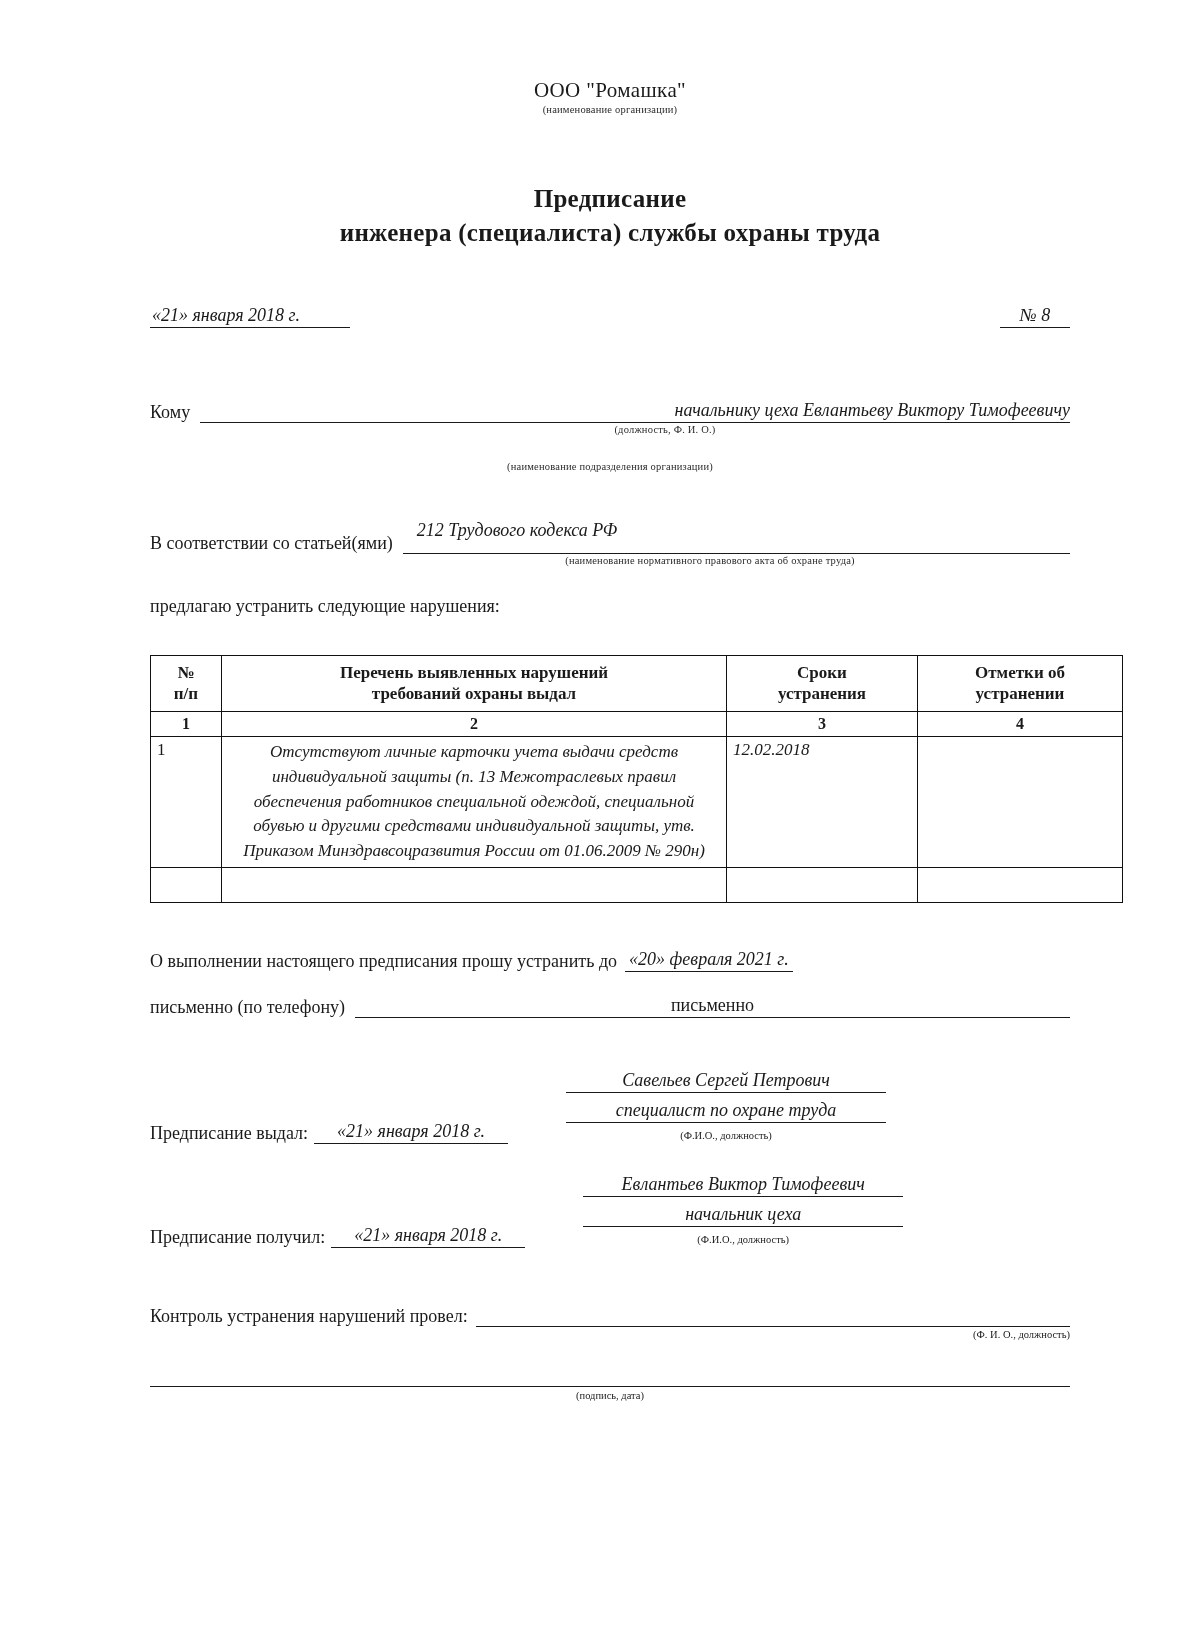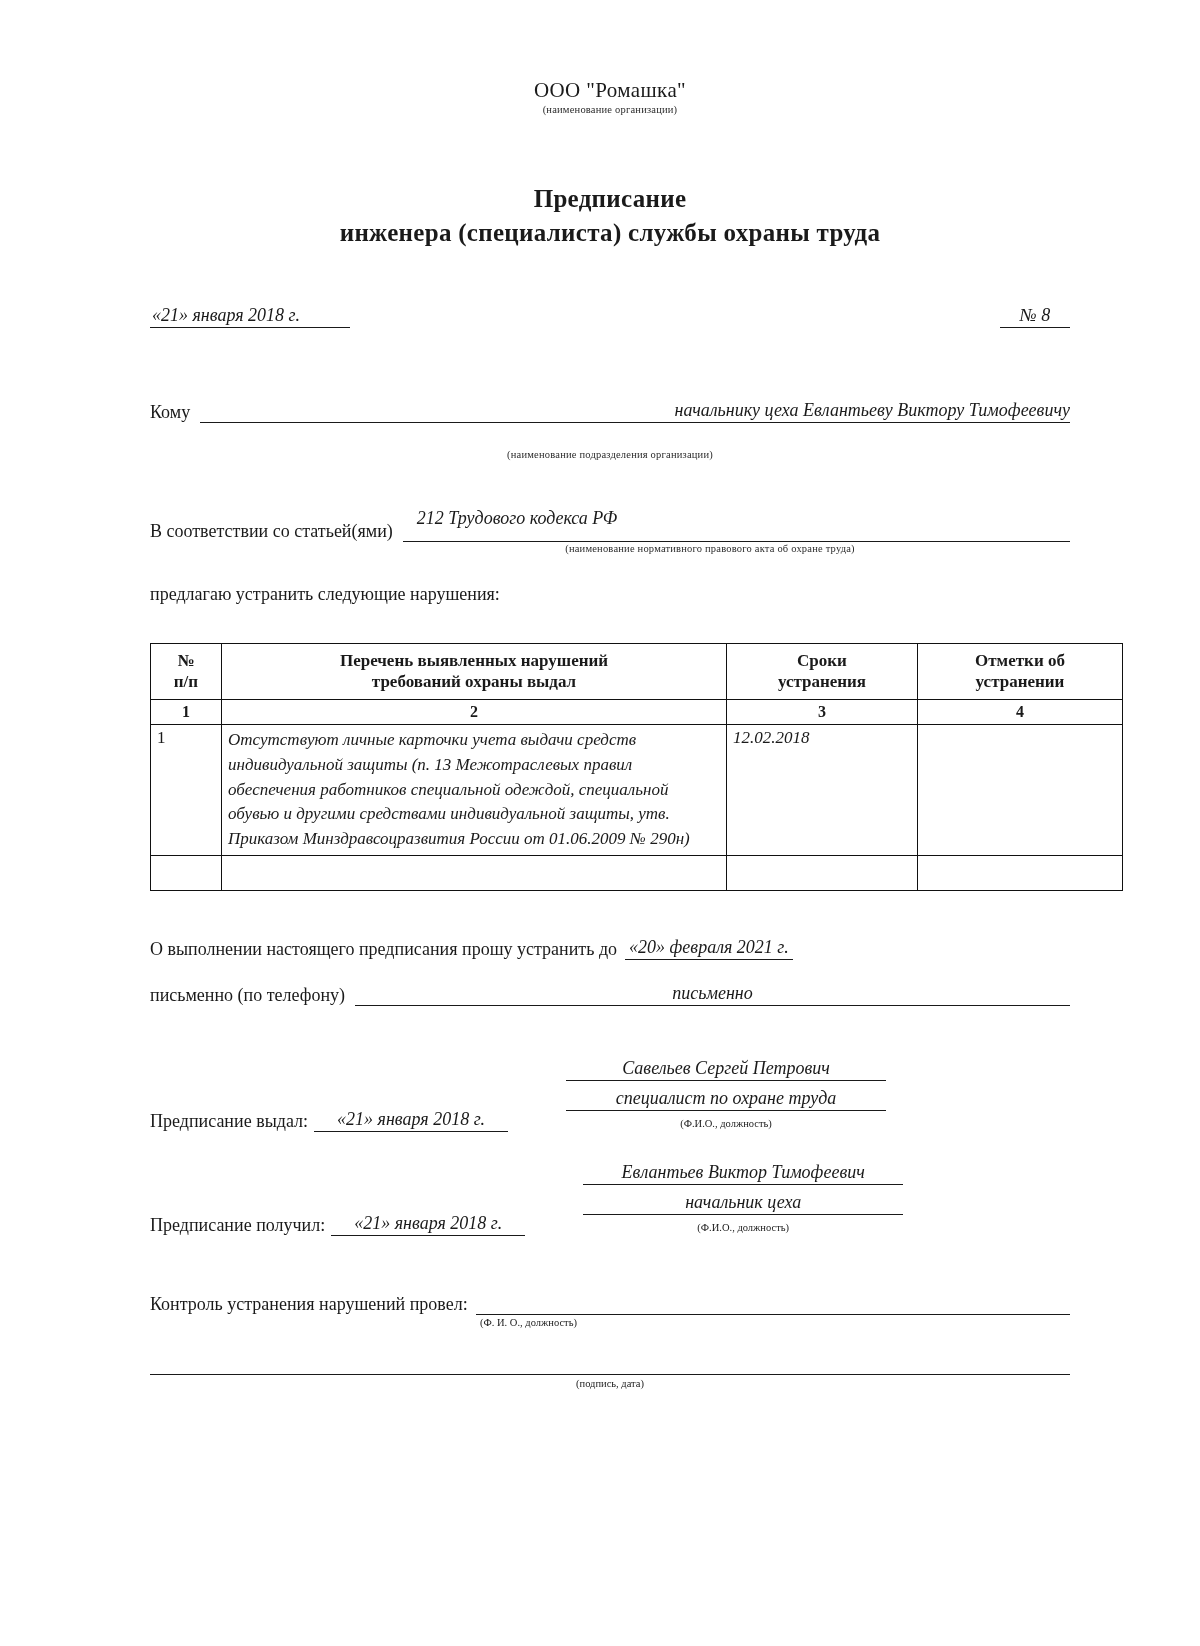--- a/index.html
+++ b/index.html
@@ -175,21 +175,21 @@
   }
   td.cell-no {
     text-align: left;
     font-size: 17px;
     font-style: normal;
   }
   td.cell-desc {
     font-style: italic;
     font-size: 17px;
     line-height: 1.45;
-    text-align: left;
+    text-align: center;
   }
   td.cell-term {
     font-style: italic;
     font-size: 17px;
   }
   td.cell-mark { }
   tr.blank td { height: 28px; }
 
   
   .report-block { margin-top: 46px; font-size: 18px; }
@@ -207,21 +207,20 @@
   .report-line2 {
     display: flex;
     align-items: flex-end;
     margin-top: 23px;
   }
   .report-how-label { white-space: nowrap; padding-right: 10px; }
   .report-how-value {
     flex: 1;
     border-bottom: 1.3px solid #1a1a1a;
     text-align: center;
-    font-style: italic;
     padding-bottom: 1px;
   }
 
   
   .sign-block { margin-top: 52px; font-size: 18px; }
   .sign-row {
     display: flex;
     align-items: flex-end;
   }
   .sign-label { white-space: nowrap; }
@@ -264,21 +263,21 @@
     display: flex;
     align-items: center;
   }
   .control-label { white-space: nowrap; padding-right: 8px; }
   .control-fill {
     flex: 1;
     border-bottom: 1.3px solid #1a1a1a;
     height: 20px;
   }
   .control-caption {
-    text-align: left;
+    text-align: right;
     font-size: 10.5px;
     margin-top: 2px;
     padding-left: 330px;
   }
   .final-line {
     margin-top: 44px;
     width: 100%;
     border-bottom: 1.3px solid #1a1a1a;
     height: 2px;
   }
@@ -307,20 +306,21 @@
     <div class="date-row">
       <span class="date-val">«21» января 2018 г.</span>
       <span class="num-val">№ 8</span>
     </div>
 
     <div class="addr-block">
       <div class="addr-row">
         <span class="addr-label">Кому</span>
         <span class="addr-value">начальнику цеха Евлантьеву Виктору Тимофеевичу</span>
       </div>
+      <div class="caption cap-offset-1">(должность, Ф. И. О.)</div>
 
       <div class="dept-wrap">
         <div class="caption">(наименование подразделения организации)</div>
       </div>
     </div>
 
     <div class="statute-block">
       <div class="statute-row">
         <span class="statute-label">В соответствии со статьей(ями)</span>
         <span class="statute-value">212 Трудового кодекса РФ</span>

